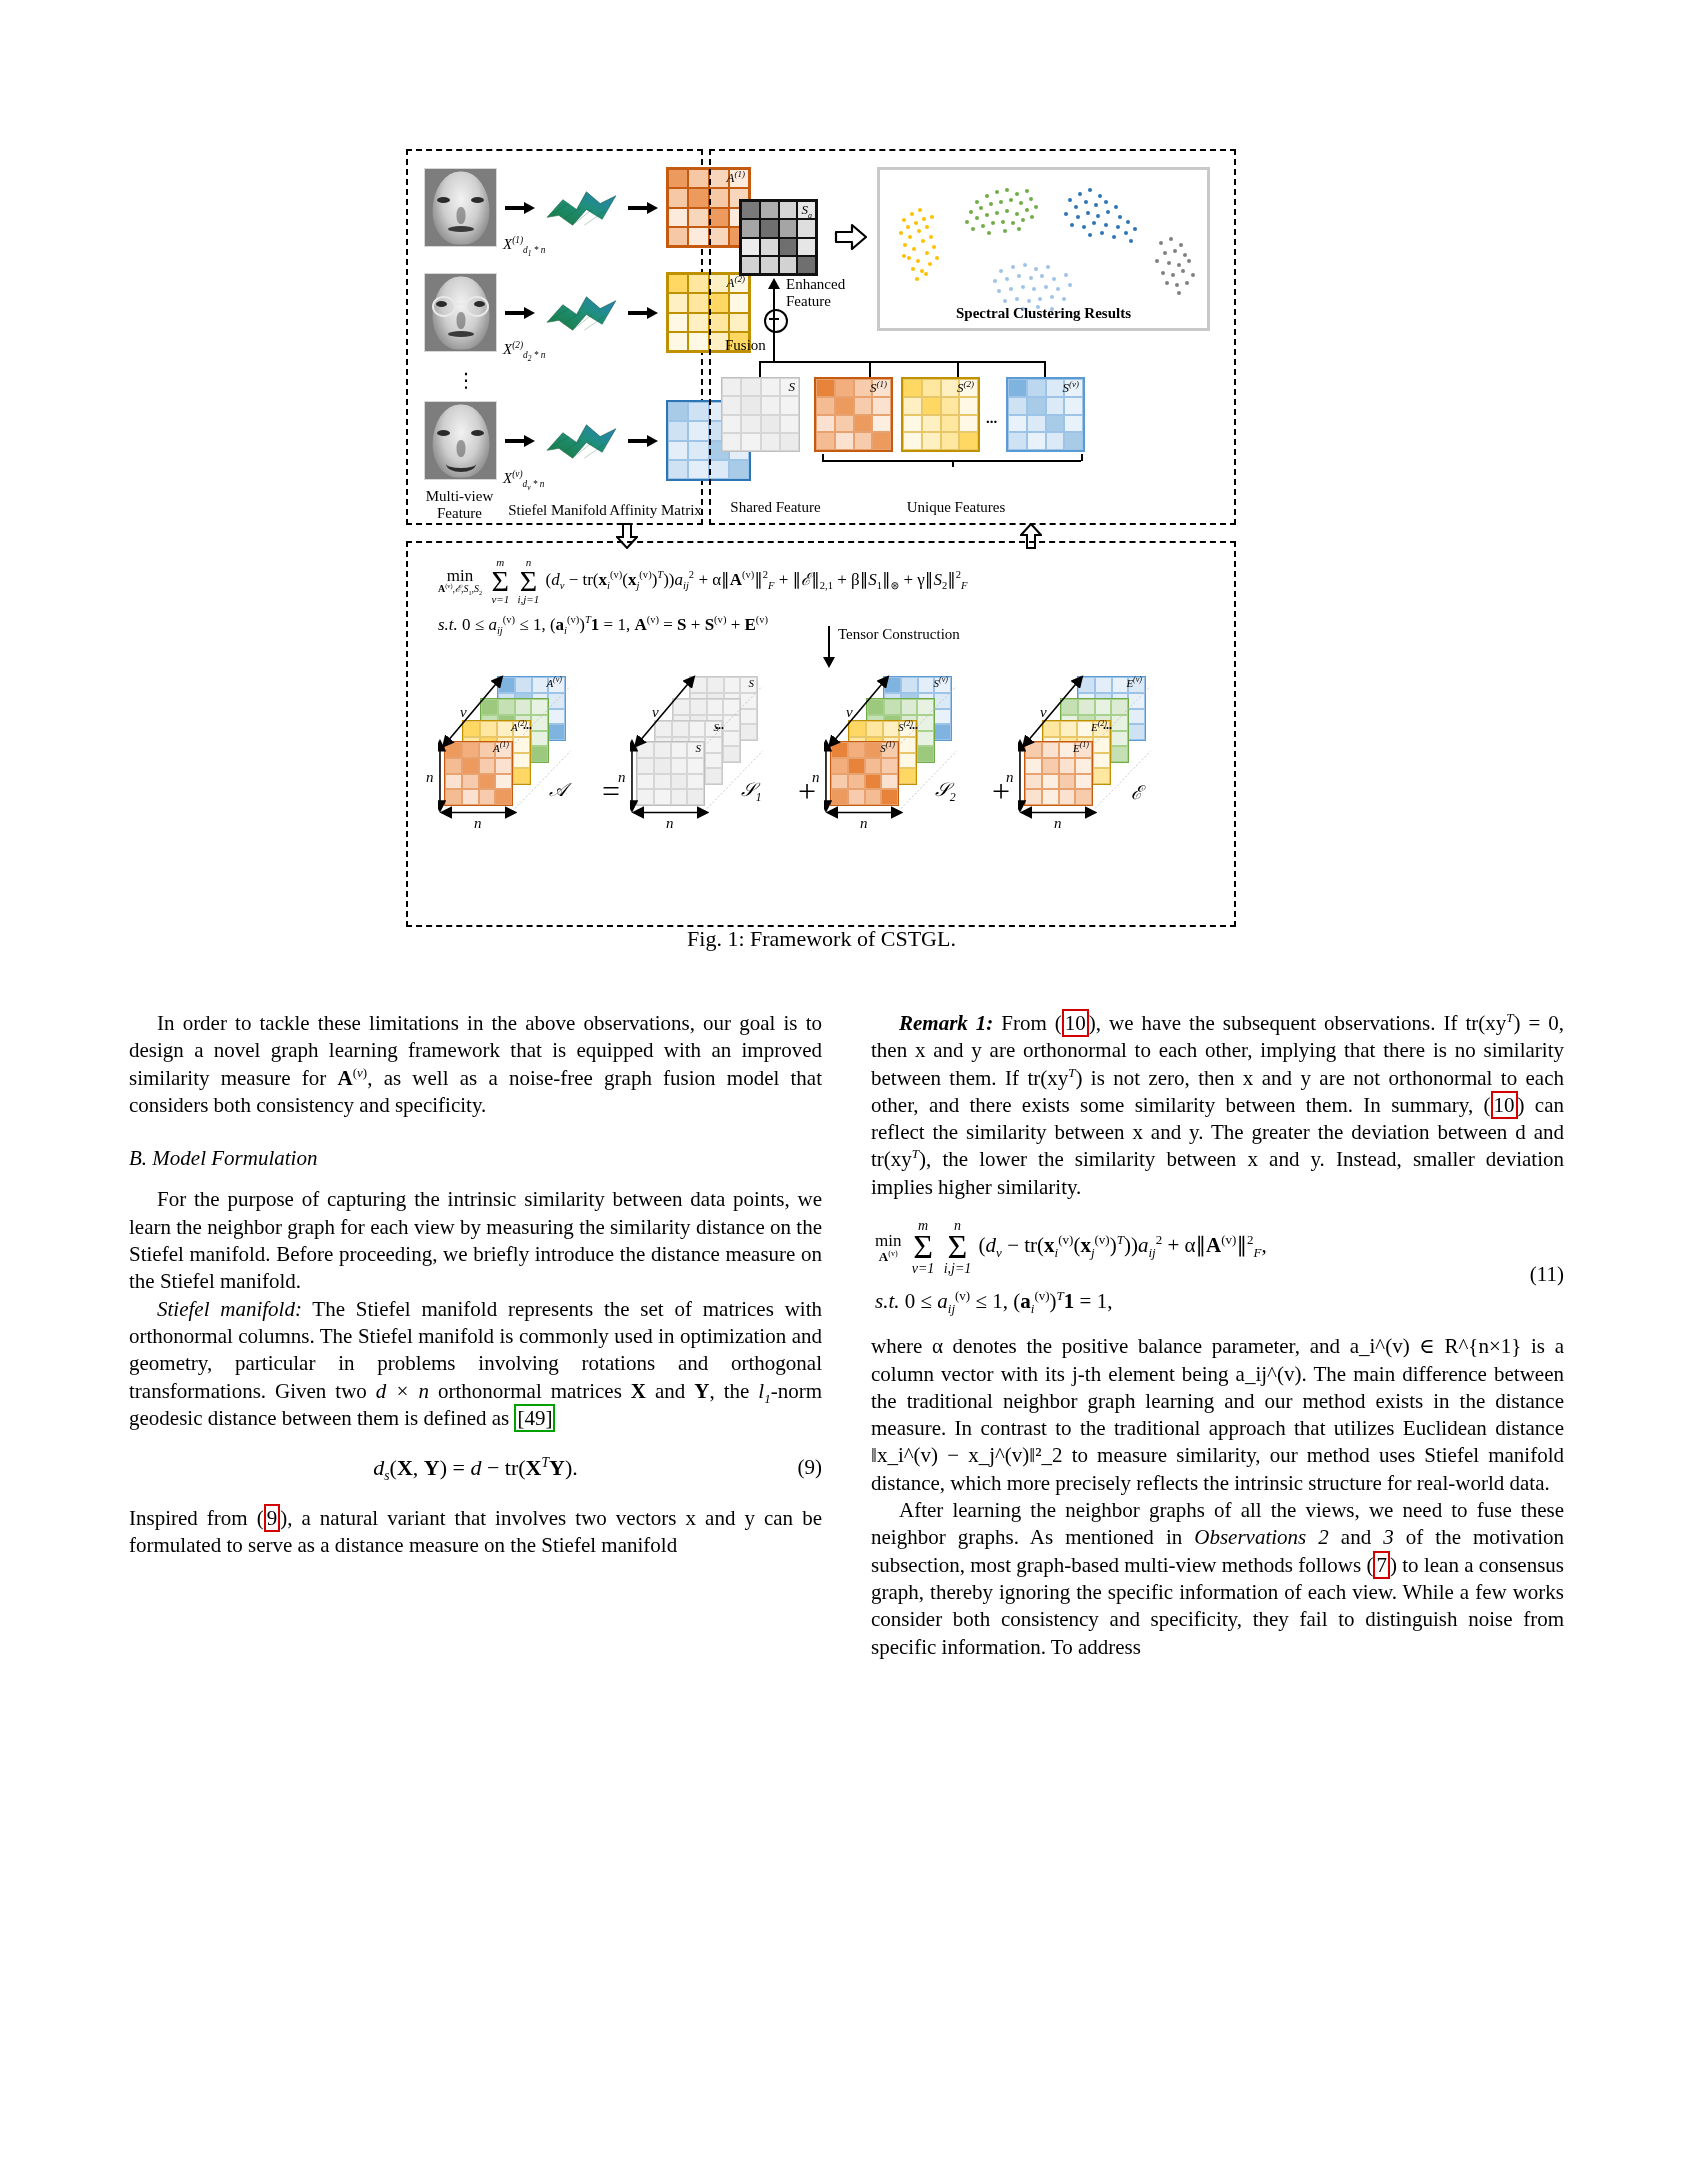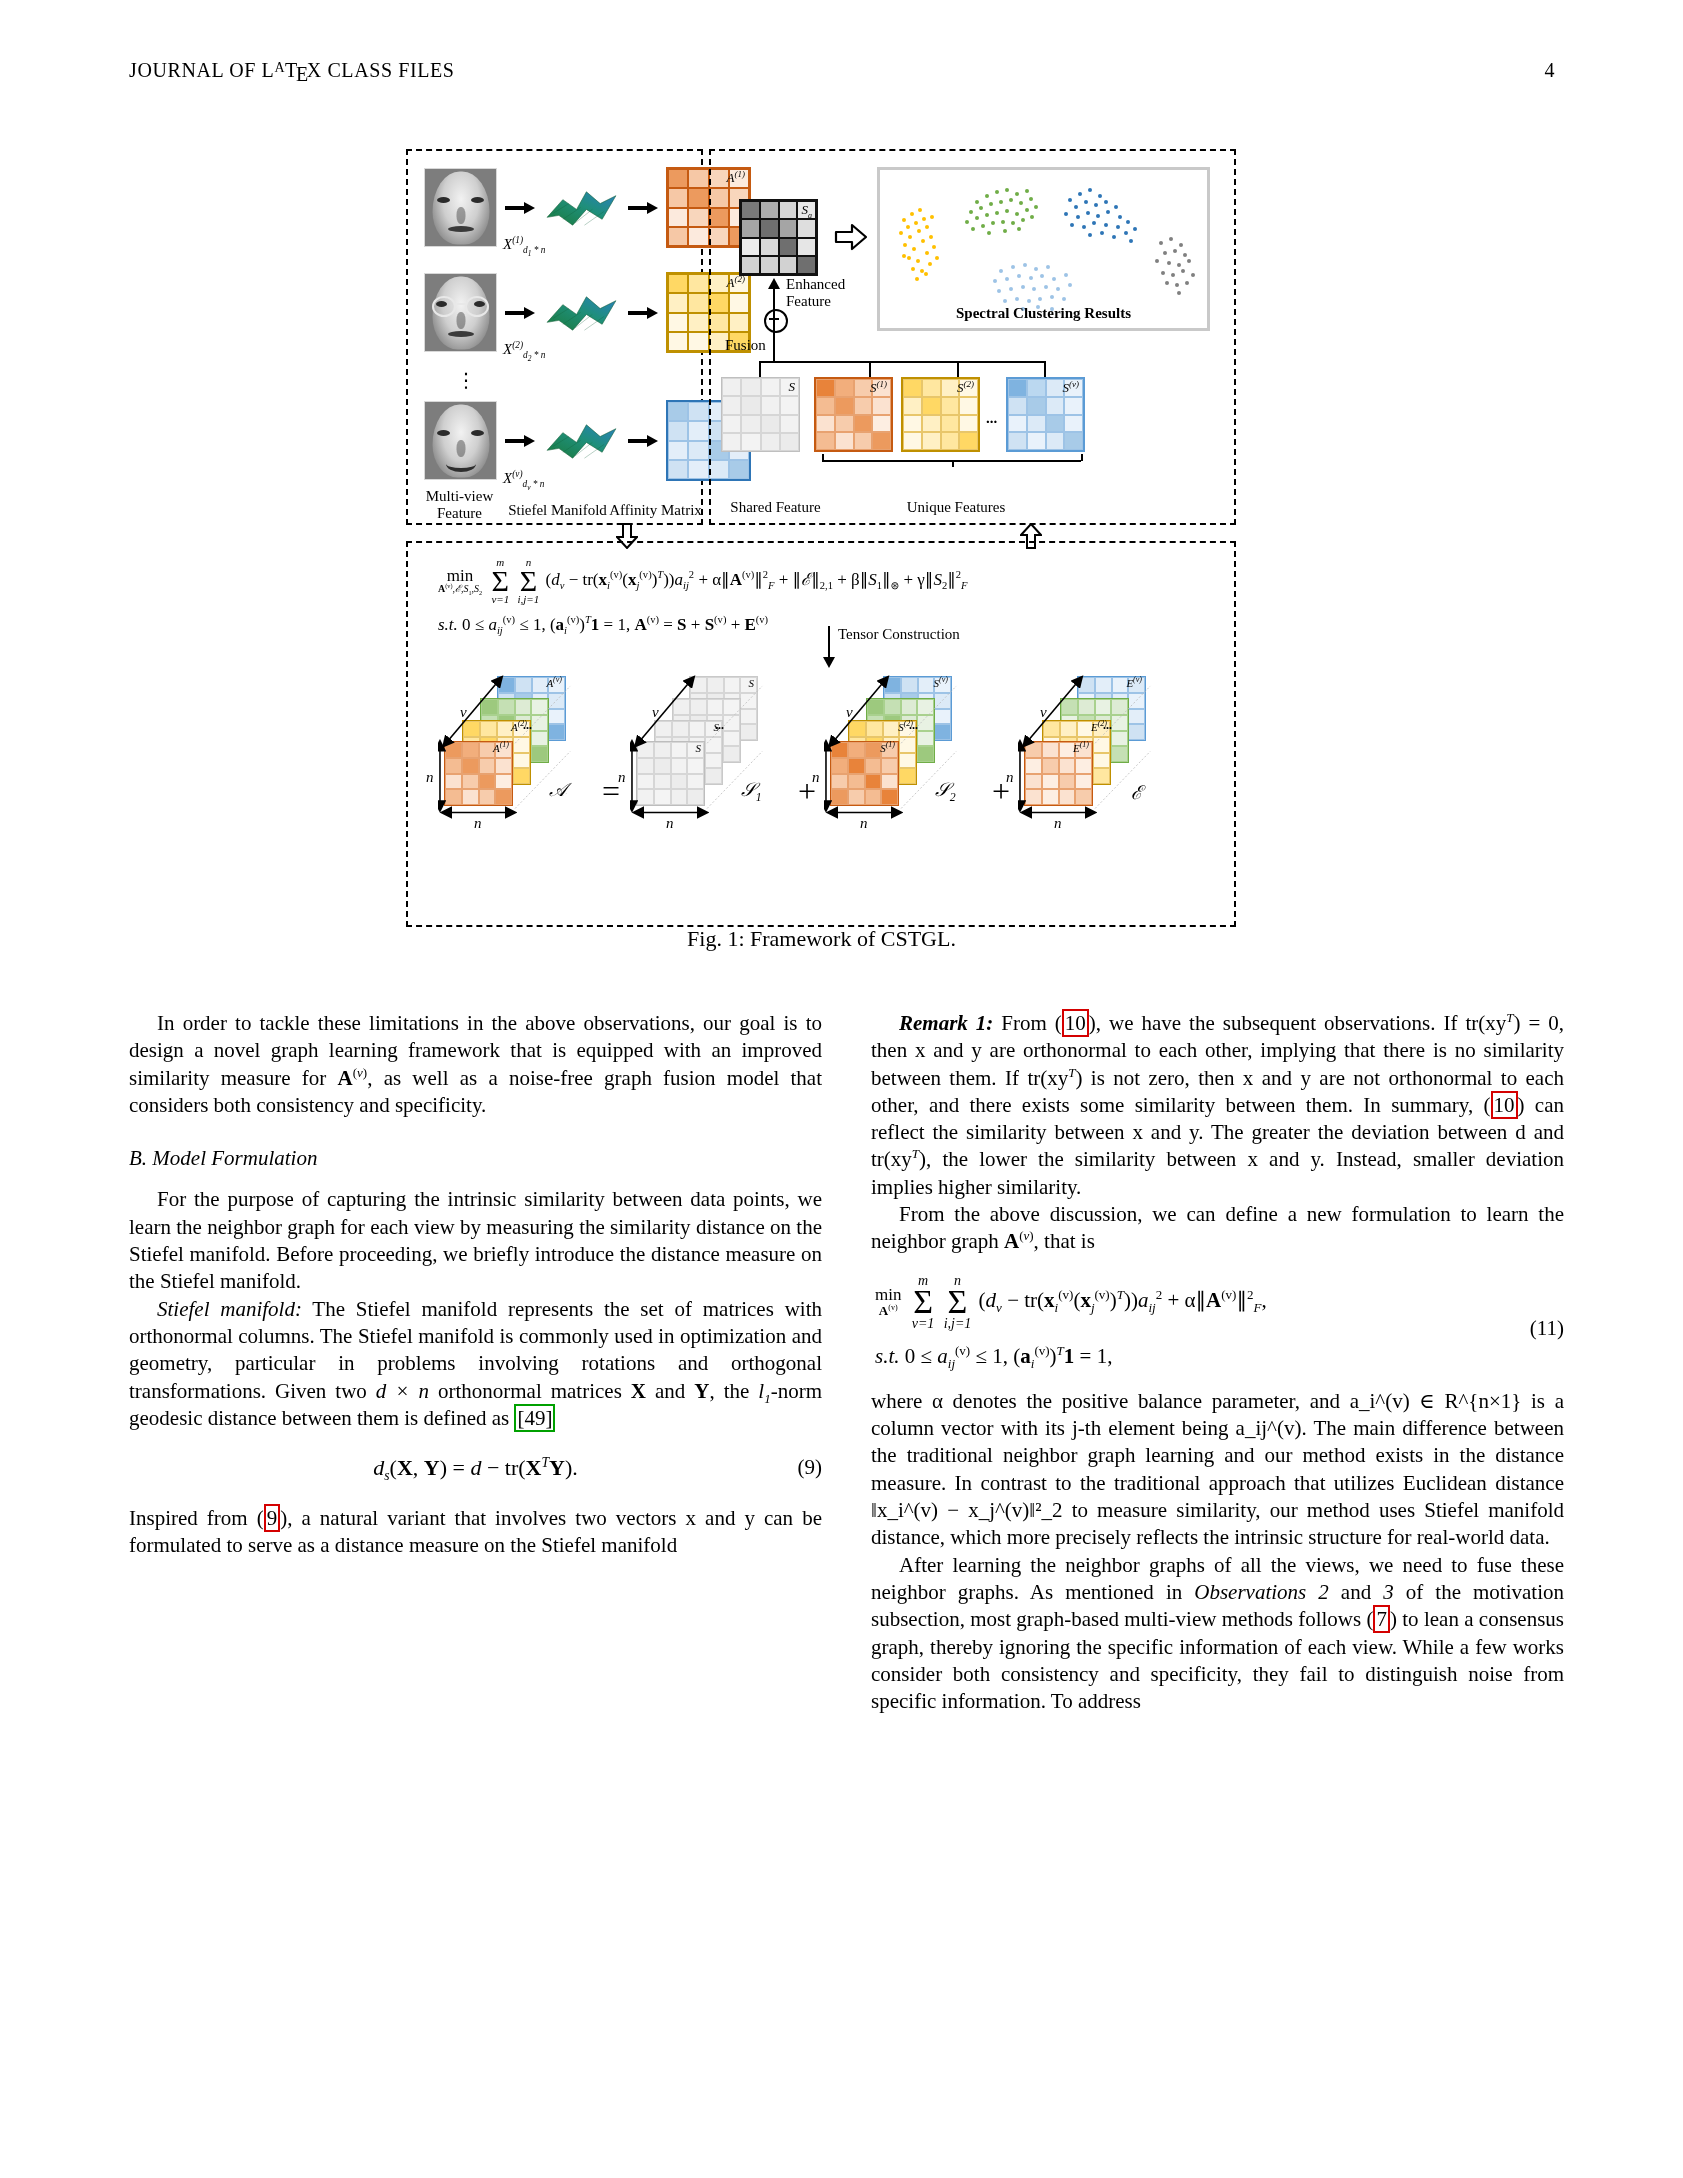--- a/index.html
+++ b/index.html
@@ -140,24 +140,20 @@
   .it{font-style:italic;}
   .bf{font-weight:bold;}
   .bfit{font-weight:bold;font-style:italic;}
   .blockeq{position:relative;text-indent:0;margin:18px 0 18px 0;font-size:21px;}
 </style>
 </head>
 <body>
 
 <div class="page">
 
-  <div class="runhead">
-    <div class="ttl"><span>JOURNAL OF </span><span class="latex">L<span class="a">A</span>T<span class="e">E</span>X</span><span> CLASS FILES</span></div>
-    <div class="pg">4</div>
-  </div>
 
   <div class="figure">
 
     <div class="panel-top">
 
       <div class="panel-left dash">
 
         <div class="prow" style="left:16px;top:16px;">
           <div class="face">
             <div class="skin"></div>
@@ -1019,21 +1015,20 @@
     </div>
 
     <p class="noind"><span>Inspired from (</span><span class="refbox">9</span><span>), a natural variant that involves two vectors x and y can be formulated to serve as a distance measure on the Stiefel manifold</span></p>
 
 
   </div>
 
   <div class="col colR">
     <p><span class="bfit">Remark 1:</span><span> From (</span><span class="refbox">10</span><span>), we have the subsequent observations. If tr(xy</span><sup class="it">T</sup><span>) = 0, then x and y are orthonormal to each other, implying that there is no similarity between them. If tr(xy</span><sup class="it">T</sup><span>) is not zero, then x and y are not orthonormal to each other, and there exists some similarity between them. In summary, (</span><span class="refbox">10</span><span>) can reflect the similarity between x and y. The greater the deviation between d and tr(xy</span><sup class="it">T</sup><span>), the lower the similarity between x and y. Instead, smaller deviation implies higher similarity.</span></p>
 
-    <p><span>From the above discussion, we can define a new formulation to learn the neighbor graph </span><span class="bf">A</span><sup>(<span class="it">v</span>)</sup><span>, that is</span></p>
 
     <div class="blockeq">
       <div class="math" style="text-align:left;padding-left:4px;">
         <span class="minwrap"><span class="mtop">min</span><span class="mbot" style="font-size:13px;"><span class="bf">A</span><sup>(v)</sup></span></span>
         <span class="sumwrap"><span class="top" style="font-size:14px;">m</span><span class="sig" style="font-size:34px;">Σ</span><span class="bot" style="font-size:14px;">v=1</span></span>
         <span class="sumwrap"><span class="top" style="font-size:14px;">n</span><span class="sig" style="font-size:34px;">Σ</span><span class="bot" style="font-size:14px;">i,j=1</span></span>
         (<span class="mi">d</span><sub class="mi">v</sub> − tr(<span class="bf">x</span><sub class="mi">i</sub><sup>(v)</sup>(<span class="bf">x</span><sub class="mi">j</sub><sup>(v)</sup>)<sup class="mi">T</sup>))<span class="mi">a</span><sub class="mi">ij</sub><sup>2</sup> + α∥<span class="bf">A</span><sup>(v)</sup>∥<sup>2</sup><sub class="mi">F</sub>,
       </div>
       <div class="math" style="text-align:left;padding-left:4px;margin-top:12px;">
         <span class="mi">s.t.</span> 0 ≤ <span class="mi">a</span><sub class="mi">ij</sub><sup>(v)</sup> ≤ 1, (<span class="bf">a</span><sub class="mi">i</sub><sup>(v)</sup>)<sup class="mi">T</sup><span class="bf">1</span> = 1,

